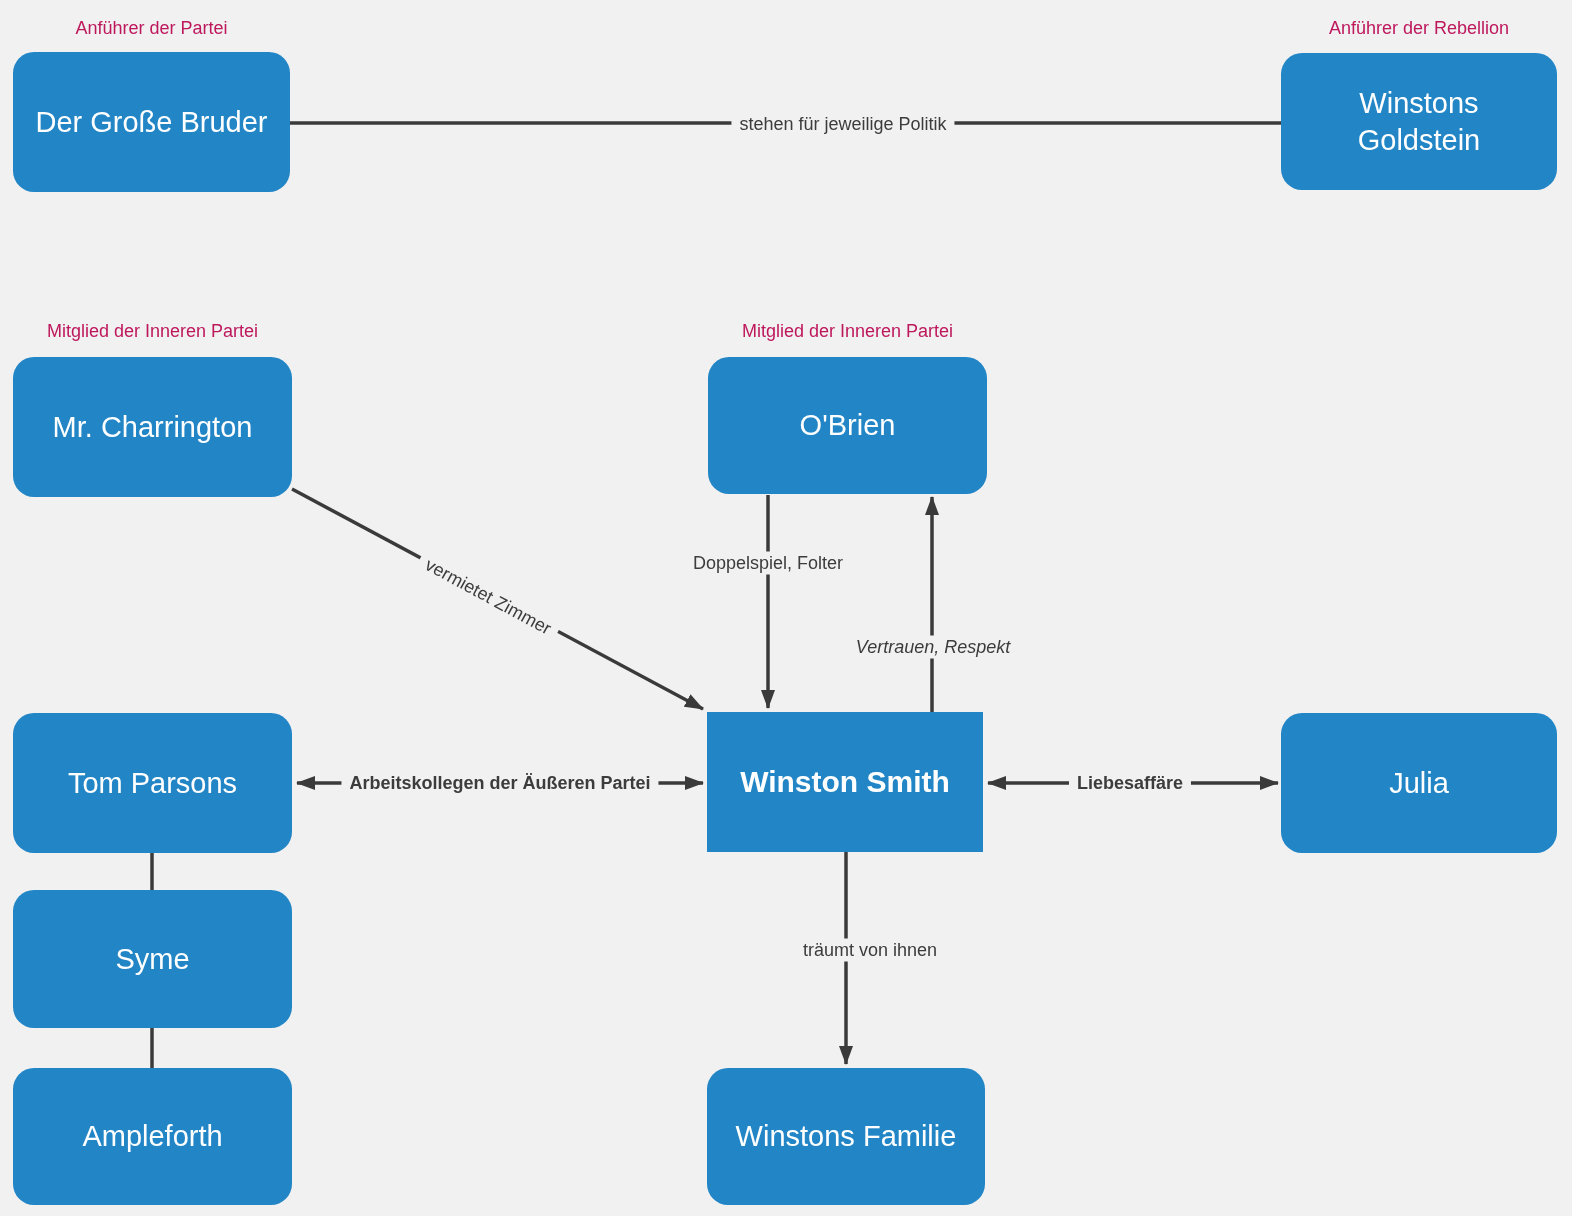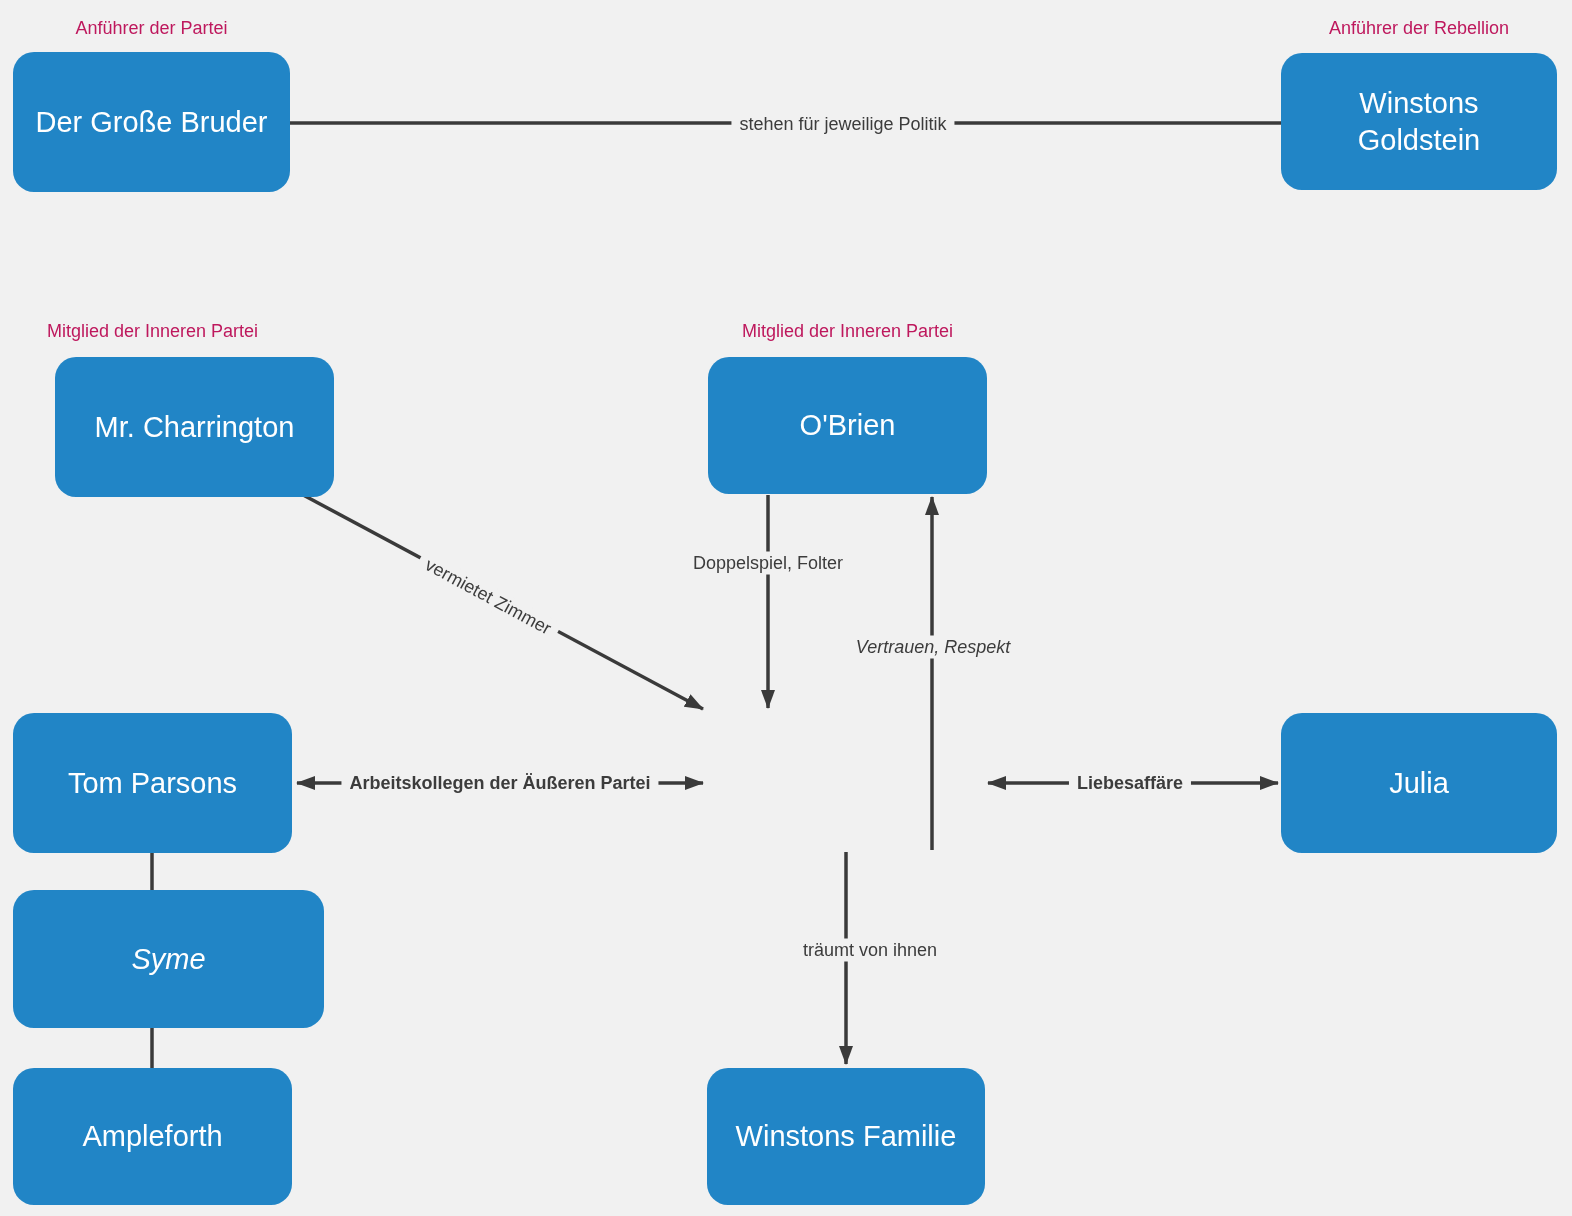--- a/index.html
+++ b/index.html
@@ -87,25 +87,26 @@
     </g>
   </svg>
 
   <div class="caption" style="left:13px; top:18px; width:277px;">Anführer der Partei</div>
   <div class="caption" style="left:1281px; top:18px; width:276px;">Anführer der Rebellion</div>
   <div class="caption" style="left:13px; top:321px; width:279px;">Mitglied der Inneren Partei</div>
   <div class="caption" style="left:708px; top:321px; width:279px;">Mitglied der Inneren Partei</div>
 
   <div class="node" style="left:13px; top:52px; width:277px; height:140px;">Der Große Bruder</div>
   <div class="node" style="left:1281px; top:53px; width:276px; height:137px;">Winstons Goldstein</div>
-  <div class="node" style="left:13px; top:357px; width:279px; height:140px;margin-left:42px;">Mr. Charrington</div>
+  <div class="node" style="left:13px; top:357px; width:279px; height:140px;">Mr. Charrington</div>
   <div class="node" style="left:708px; top:357px; width:279px; height:137px;">O'Brien</div>
+  <div class="node sharp" style="left:707px; top:712px; width:276px; height:140px;">Winston Smith</div>
   <div class="node" style="left:13px; top:713px; width:279px; height:140px;">Tom Parsons</div>
   <div class="node" style="left:1281px; top:713px; width:276px; height:140px;">Julia</div>
-  <div class="node" style="left:13px; top:890px; width:311px; height:138px;font-style:italic;">Syme</div>
+  <div class="node" style="left:13px; top:890px; width:279px; height:138px;">Syme</div>
   <div class="node" style="left:13px; top:1068px; width:279px; height:137px;">Ampleforth</div>
   <div class="node" style="left:707px; top:1068px; width:278px; height:137px;">Winstons Familie</div>
 
   <div class="edge-label" style="left:843px; top:124px;">stehen für jeweilige Politik</div>
   <div class="edge-label rot" style="left:488px; top:597px;">vermietet Zimmer</div>
   <div class="edge-label" style="left:768px; top:563px;">Doppelspiel, Folter</div>
   <div class="edge-label" style="left:933px; top:647px;font-style:italic;">Vertrauen, Respekt</div>
   <div class="edge-label" style="left:500px; top:783px;font-weight:bold;">Arbeitskollegen der Äußeren Partei</div>
   <div class="edge-label" style="left:1130px; top:783px;font-weight:bold;">Liebesaffäre</div>
   <div class="edge-label" style="left:842px; top:950px;margin-left:28px;">träumt von ihnen</div>

